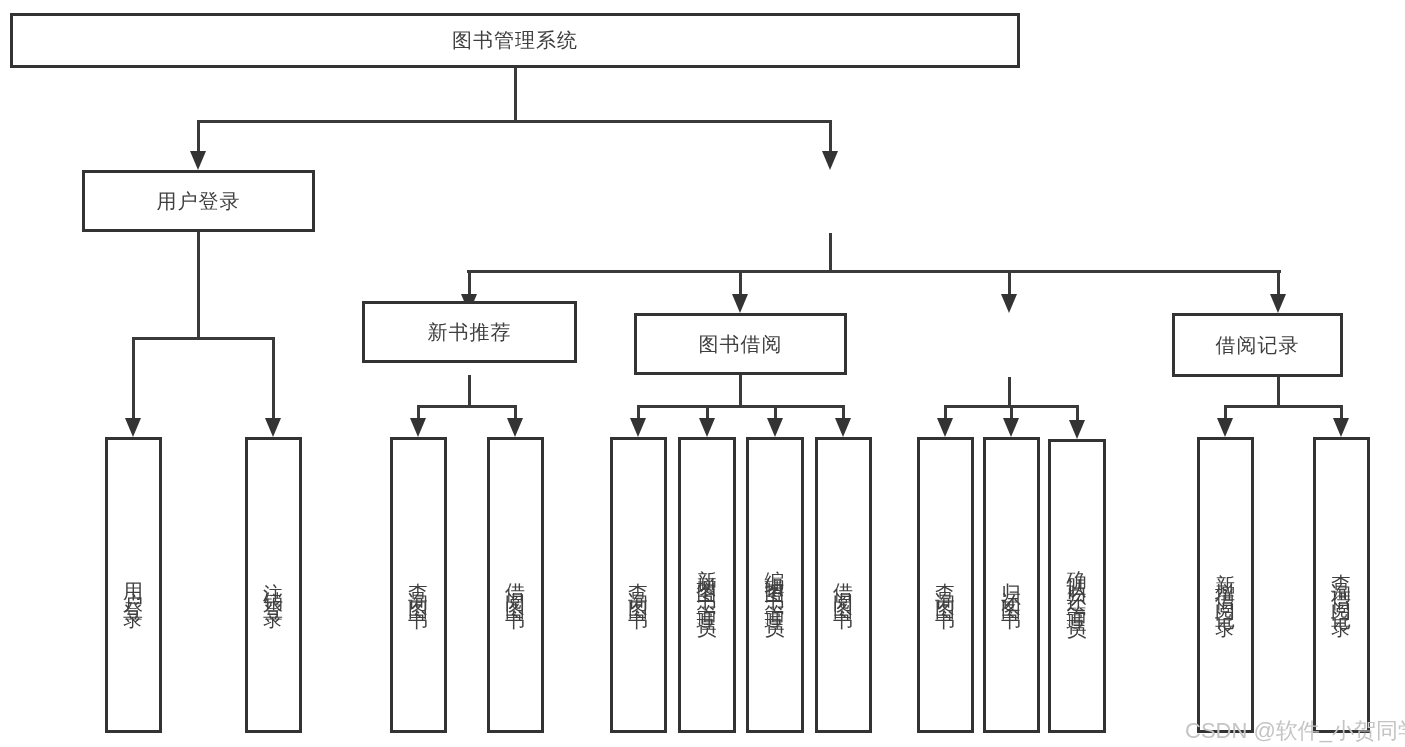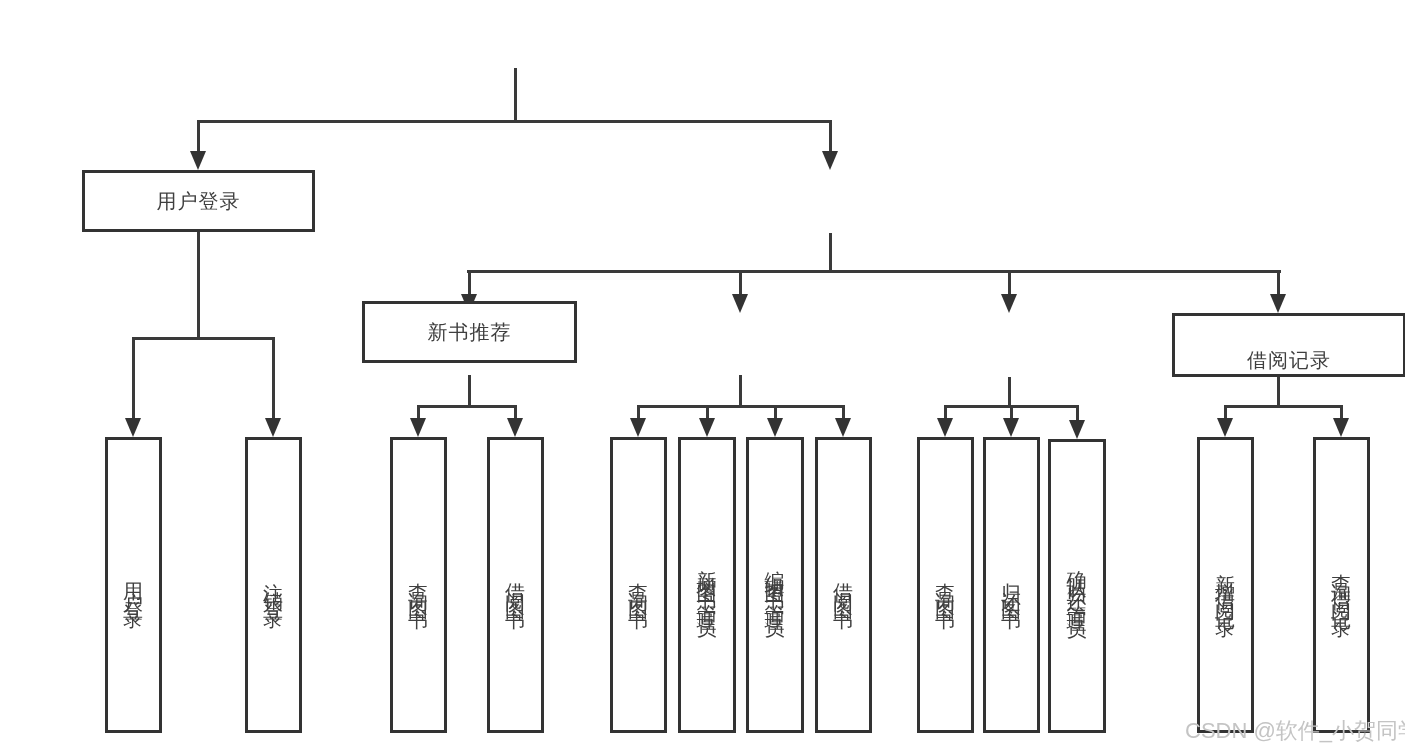--- a/index.html
+++ b/index.html
@@ -89,29 +89,35 @@
   <div class="line vline" style="left:1076px;top:405px;height:18px;"></div>
   <div class="arrow" style="left:1069px;top:420px;"></div>
 
   <div class="line vline" style="left:1277px;top:377px;height:28px;"></div>
   <div class="line hline" style="left:1224px;top:405px;width:119px;"></div>
   <div class="line vline" style="left:1224px;top:405px;height:16px;"></div>
   <div class="arrow" style="left:1217px;top:418px;"></div>
   <div class="line vline" style="left:1340px;top:405px;height:16px;"></div>
   <div class="arrow" style="left:1333px;top:418px;"></div>
 
+  <div class="box" style="left:10px;top:13px;width:1010px;height:55px;">
+    <span class="hlabel">图书管理系统</span>
+  </div>
 
   <div class="box" style="left:82px;top:170px;width:233px;height:62px;">
     <span class="hlabel">用户登录</span>
   </div>
 
   <div class="box" style="left:362px;top:301px;width:215px;height:62px;">
     <span class="hlabel">新书推荐</span>
   </div>
-  <div class="box" style="left:1172px;top:313px;width:234px;height:64px;align-items:flex-end;">
+  <div class="box" style="left:634px;top:313px;width:213px;height:62px;">
+    <span class="hlabel">图书借阅</span>
+  </div>
+  <div class="box" style="left:1172px;top:313px;width:171px;height:64px;">
     <span class="hlabel">借阅记录</span>
   </div>
 
   <div class="box" style="left:105px;top:437px;width:57px;height:296px;">
     <span class="vlabel">用户登录</span>
   </div>
   <div class="box" style="left:245px;top:437px;width:57px;height:296px;">
     <span class="vlabel">注销登录</span>
   </div>
 

